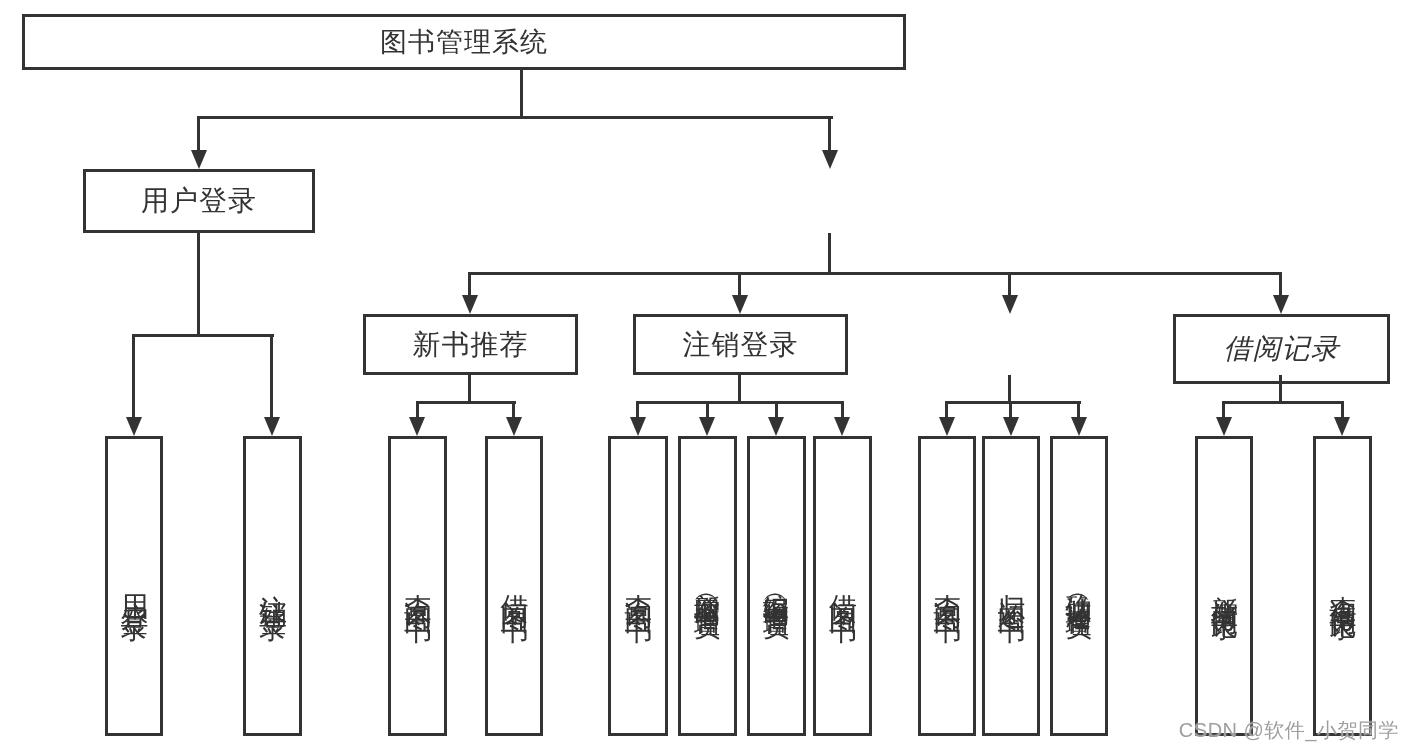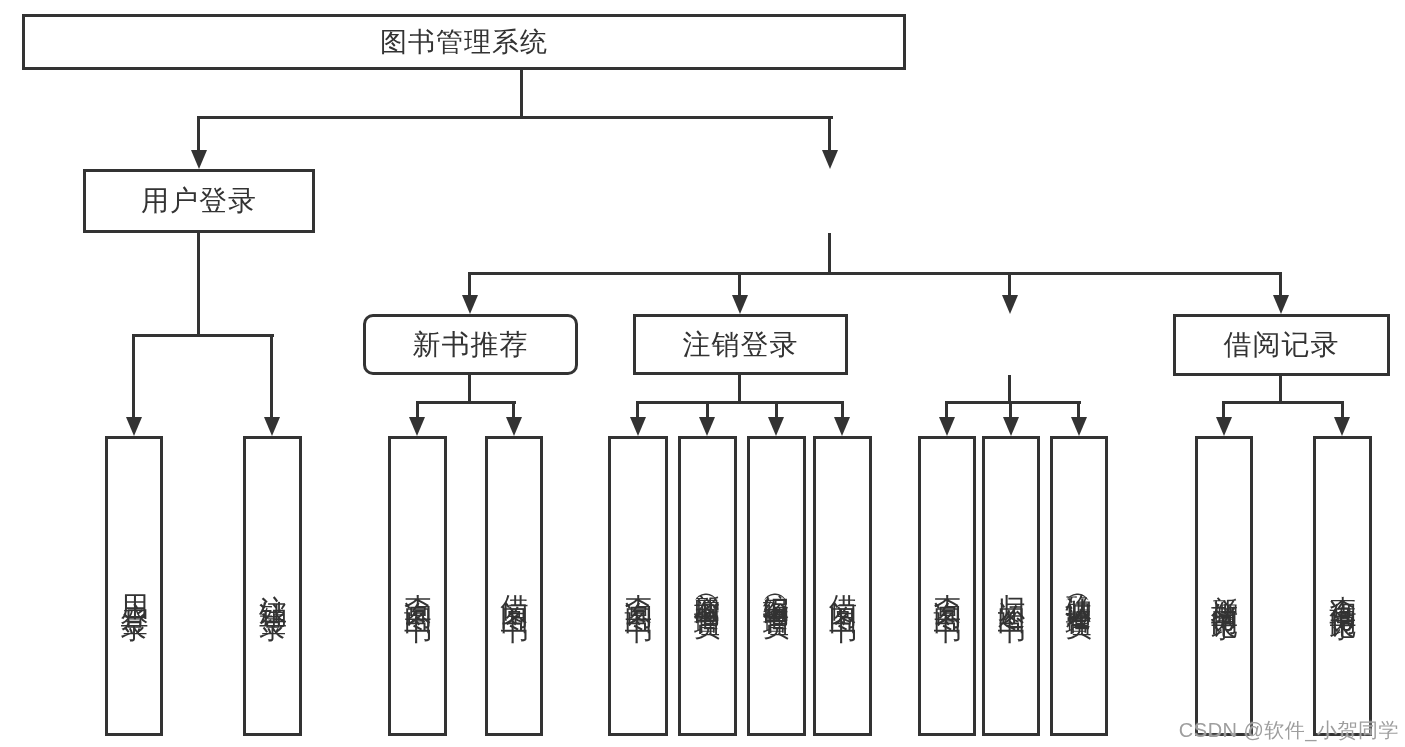--- a/index.html
+++ b/index.html
@@ -47,27 +47,27 @@
 <div class="canvas">
 
   <div class="box lvl1" style="left:22px;top:14px;width:884px;height:56px;">
     <span class="hlabel">图书管理系统</span>
   </div>
 
   <div class="box" style="left:83px;top:169px;width:232px;height:64px;">
     <span class="hlabel">用户登录</span>
   </div>
 
-  <div class="box" style="left:363px;top:314px;width:215px;height:61px;border-radius:10px;">
+  <div class="box" style="left:363px;top:314px;width:215px;height:61px;">
     <span class="hlabel">新书推荐</span>
   </div>
   <div class="box" style="left:633px;top:314px;width:215px;height:61px;">
     <span class="hlabel">注销登录</span>
   </div>
-  <div class="box" style="left:1173px;top:314px;width:217px;height:62px;">
+  <div class="box" style="left:1173px;top:314px;width:217px;height:70px;font-style:italic;">
     <span class="hlabel">借阅记录</span>
   </div>
 
   <div class="leaf" style="left:105px;top:436px;width:58px;height:300px;">
     <span class="vtext">用户登录</span>
   </div>
   <div class="leaf" style="left:243px;top:436px;width:59px;height:300px;">
     <span class="vtext">注销登录</span>
   </div>
   <div class="leaf" style="left:388px;top:436px;width:59px;height:300px;">

